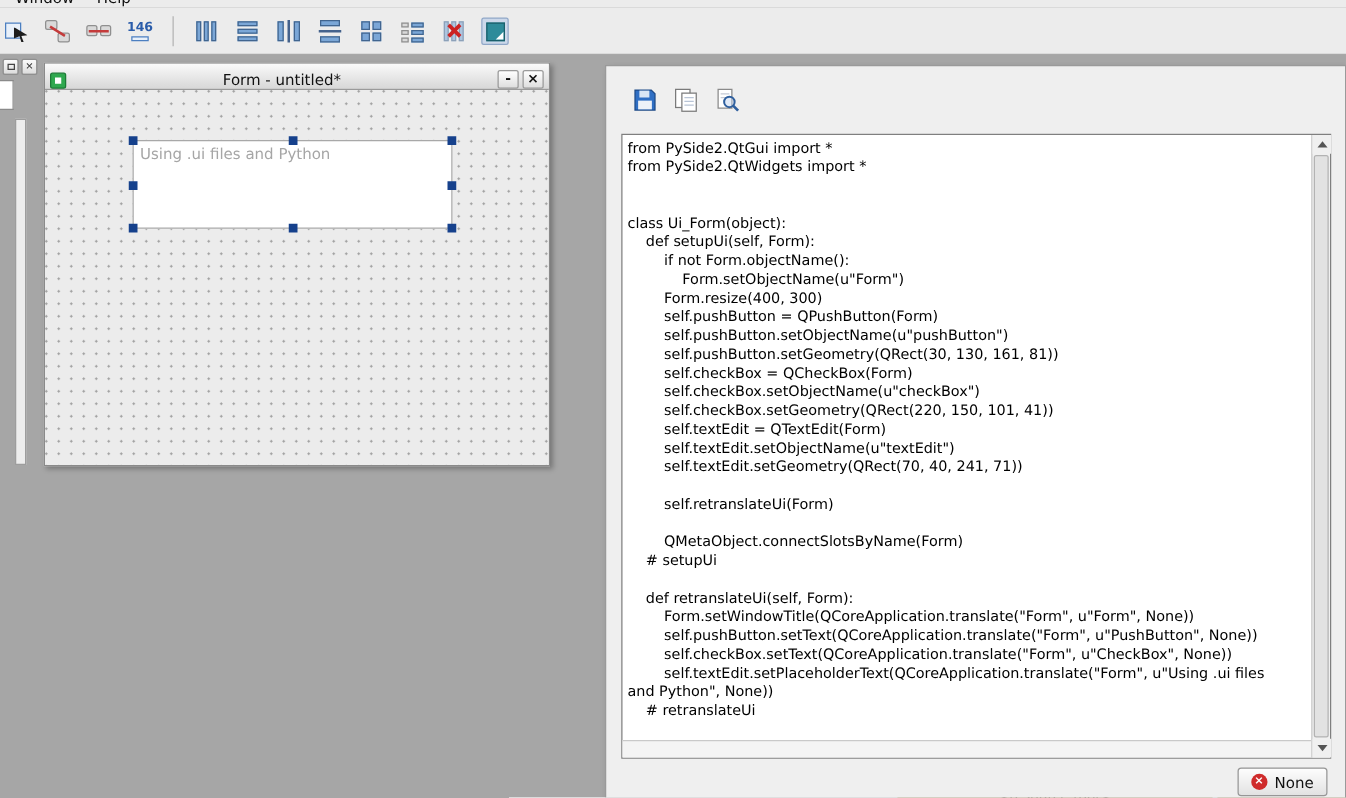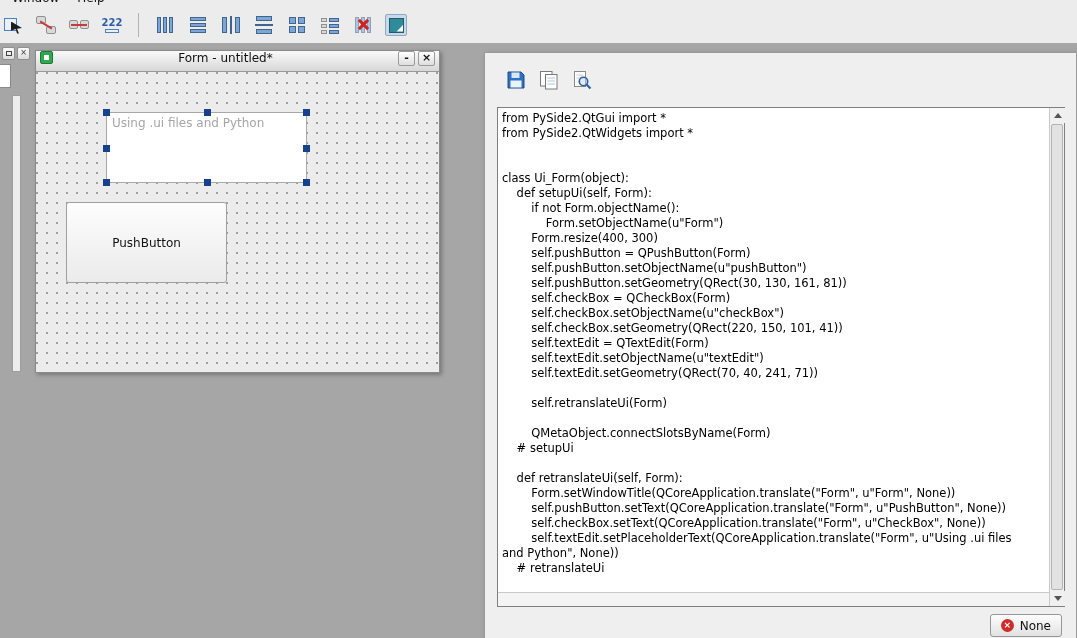--- a/index.html
+++ b/index.html
@@ -24,31 +24,31 @@
   .canvas { position:absolute; left:0; top:44px; right:0; bottom:0; background:#a6a6a6; }
 
   
   .dockbtn { position:absolute; width:13px; height:13px; background:linear-gradient(#fbfbfb,#dcdcdc); border:1px solid #8f8f8f; border-radius:2px; font-size:8px; line-height:10px; text-align:center; color:#333; }
   .dock-float-glyph { position:absolute; left:3px; top:3px; width:6px; height:5px; border:1px solid #444; }
   .filterbox { position:absolute; left:0; top:20px; width:11px; height:24px; background:#fff; border:1px solid #8a8a8a; border-left:none; }
   .wb-scroll { position:absolute; left:12px; top:51px; width:9px; height:277px; background:#ededed; border:1px solid #9d9d9d; }
 
   
   .form-window { position:absolute; left:35px; top:6px; width:405px; height:323px; background:#ececec; border:1px solid #8a8a8a; box-shadow:2px 2px 4px rgba(0,0,0,.28); }
-  .form-titlebar { height:21px; background:linear-gradient(#fafafa,#d7d7d7); border-bottom:1px solid #9a9a9a; display:flex; align-items:flex-start; padding:0 4px; gap:3px; }
+  .form-titlebar { height:21px; background:linear-gradient(#fafafa,#d7d7d7); border-bottom:1px solid #9a9a9a; display:flex; align-items:flex-end; padding:0 4px; gap:3px; }
   .form-ico { width:13px; height:13px; background:#2fa84f; border:1px solid #1c7a36; border-radius:2px; position:relative; flex:0 0 auto; }
   .form-ico span { position:absolute; left:3px; top:3px; width:5px; height:5px; background:#fff; }
   .form-title { flex:1; text-align:center; font-size:12px; color:#111; }
   .winbtn { width:17px; height:15px; background:linear-gradient(#ffffff,#dedede); border:1px solid #9a9a9a; border-radius:2px; font-size:11px; font-weight:bold; line-height:12px; text-align:center; color:#111; flex:0 0 auto; cursor:default; }
   .form-body { position:absolute; left:0; top:21px; right:0; bottom:0;
     background-color:#ececec;
     background-image:radial-gradient(circle, #9f9f9f 0.8px, transparent 1px);
     background-size:10px 10px; background-position:6px 6px; }
 
-  .w-textedit { position:absolute; left:70px; top:40px; width:201px; height:71px; background:#fff; border:1px solid #a8a8a8; padding:3px 5px; }
+  .w-textedit { position:absolute; left:70px; top:40px; width:256px; height:71px; background:#fff; border:1px solid #a8a8a8; padding:3px 5px; }
   .placeholder { color:#a6a6a6; font-size:12px; }
   .handle { position:absolute; width:7px; height:7px; background:#16418c; z-index:3; }
   .h-tl{left:-4px;top:-4px} .h-tm{left:calc(50% - 3px);top:-4px} .h-tr{right:-4px;top:-4px}
   .h-ml{left:-4px;top:calc(50% - 3px)} .h-mr{right:-4px;top:calc(50% - 3px)}
   .h-bl{left:-4px;bottom:-4px} .h-bm{left:calc(50% - 3px);bottom:-4px} .h-br{right:-4px;bottom:-4px}
 
   .w-pushbutton { position:absolute; left:30px; top:130px; width:161px; height:81px; background:linear-gradient(#fdfdfd,#ebebeb); border:1px solid #9f9f9f; border-radius:3px; display:flex; align-items:center; justify-content:center; font-size:12px; color:#111; }
   .w-checkbox { position:absolute; left:220px; top:150px; width:101px; height:41px; display:flex; align-items:center; gap:6px; }
   .cb-box { width:13px; height:13px; background:#fff; border:1px solid #8a8a8a; flex:0 0 auto; }
 
@@ -101,21 +101,21 @@
       <span class="r gv" style="left:1px;top:2px;width:10px;height:8px;border-radius:2px"></span>
       <span class="r gv" style="left:11px;top:12px;width:10px;height:8px;border-radius:2px"></span>
       <span class="r" style="left:4px;top:10px;width:14px;height:2px;background:#c43b3b;transform:rotate(32deg)"></span>
     </div>
     <div class="tbi">
       <span class="r gv" style="left:1px;top:6px;width:9px;height:9px;border-radius:2px"></span>
       <span class="r gv" style="left:12px;top:6px;width:9px;height:9px;border-radius:2px"></span>
       <span class="r" style="left:3px;top:10px;width:16px;height:2px;background:#c43b3b"></span>
     </div>
     <div class="tbi">
-      <span class="num123">222</span>
+      <span class="num123">146</span>
       <span class="r" style="left:4px;top:15px;width:14px;height:4px;border:1px solid #4c7fc0;background:#e8f0fa"></span>
     </div>
     <span class="tsep"></span>
     <div class="tbi">
       <span class="r bv" style="left:3px;top:3px;width:4px;height:16px"></span>
       <span class="r bv" style="left:9px;top:3px;width:4px;height:16px"></span>
       <span class="r bv" style="left:15px;top:3px;width:4px;height:16px"></span>
     </div>
     <div class="tbi">
       <span class="r bh" style="left:3px;top:3px;width:16px;height:4px"></span>
@@ -184,21 +184,20 @@
           <span class="handle h-tl"></span>
           <span class="handle h-tm"></span>
           <span class="handle h-tr"></span>
           <span class="handle h-ml"></span>
           <span class="handle h-mr"></span>
           <span class="handle h-bl"></span>
           <span class="handle h-bm"></span>
           <span class="handle h-br"></span>
         </div>
 
-        <div class="w-pushbutton">PushButton</div>
 
 
       </div>
     </div>
   </div>
 
   <div class="code-dialog">
     <div class="dlg-toolbar">
       <div class="dico">
         <svg width="22" height="22" viewBox="0 0 22 22">

